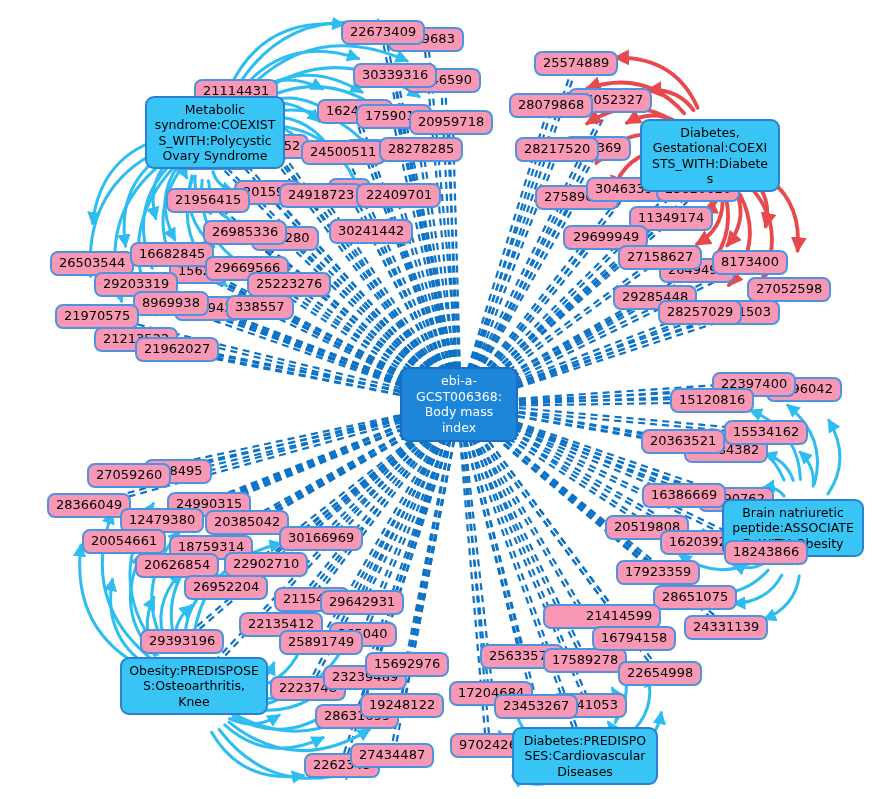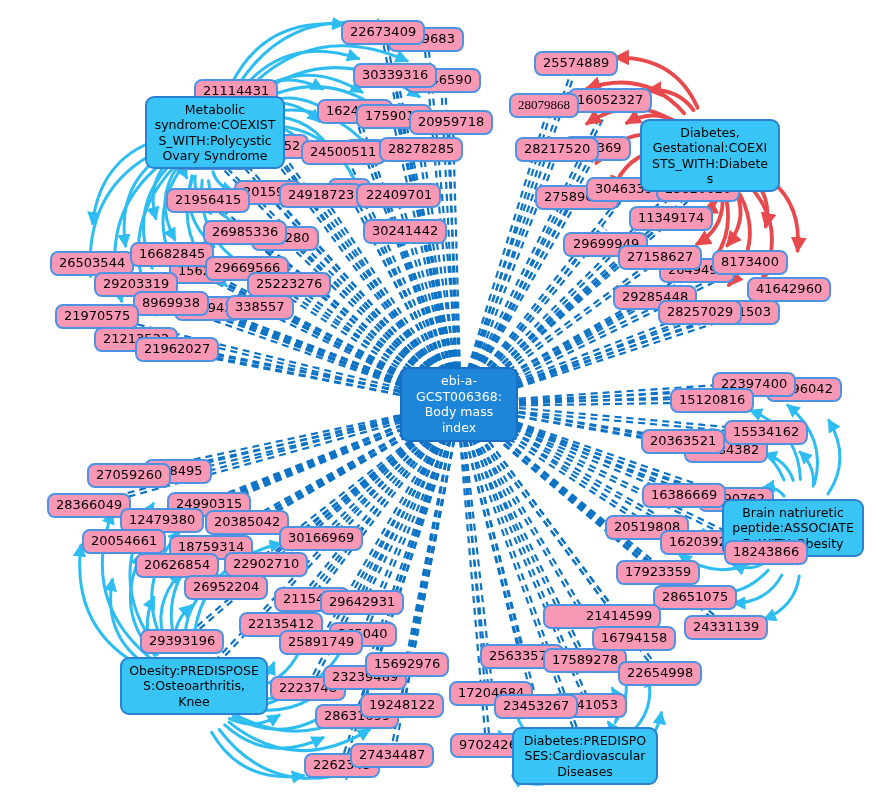--- a/index.html
+++ b/index.html
@@ -363,42 +363,42 @@
       <div class="pnode" style="left: 353px; top: 63px;">30339316</div>
       <div class="pnode" style="left: 194px; top: 79px;">21114431</div>
       <div class="pnode" style="left: 409px; top: 110px;">20959718</div>
       <div class="pnode" style="left: 301px; top: 140px;">24500511</div>
       <div class="pnode" style="left: 379px; top: 137px;">28278285</div>
       <div class="pnode" style="left: 172px; top: 145px;">26387977</div>
       <div class="pnode" style="left: 279px; top: 183px;">24918723</div>
       <div class="pnode" style="left: 356px; top: 183px; padding-left: 8px;">22409701</div>
       <div class="pnode" style="left: 166px; top: 188px;">21956415</div>
       <div class="pnode" style="left: 203px; top: 220px;">26985336</div>
-      <div class="pnode" style="left: 329px; top: 219px; margin-left: 34px;">30241442</div>
+      <div class="pnode" style="left: 329px; top: 219px;">30241442</div>
       <div class="pnode" style="left: 50px; top: 251px;">26503544</div>
       <div class="pnode" style="left: 130px; top: 242px;">16682845</div>
       <div class="pnode" style="left: 205px; top: 256px;">29669566</div>
       <div class="pnode" style="left: 94px; top: 272px;">29203319</div>
       <div class="pnode" style="left: 247px; top: 272px;">25223276</div>
       <div class="pnode" style="left: 133px; top: 291px;">8969938</div>
       <div class="pnode" style="left: 55px; top: 304px;">21970575</div>
       <div class="pnode" style="left: 94px; top: 327px;">21213522</div>
       <div class="pnode" style="left: 135px; top: 337px;">21962027</div>
       <div class="pnode" style="left: 534px; top: 51px;">25574889</div>
       <div class="pnode" style="left: 568px; top: 88px;">16052327</div>
-      <div class="pnode" style="left: 509px; top: 93px; font-family: Liberation Serif, serif;">28079868</div>
+      <div class="pnode" style="left: 509px; top: 93px;">28079868</div>
       <div class="pnode" style="left: 515px; top: 137px;">28217520</div>
       <div class="pnode" style="left: 535px; top: 185px;">27589681</div>
       <div class="pnode" style="left: 586px; top: 177px;">30463394</div>
       <div class="pnode" style="left: 656px; top: 177px;">25820620</div>
       <div class="pnode" style="left: 629px; top: 206px;">11349174</div>
-      <div class="pnode" style="left: 563px; top: 232px; padding-left: 8px;">29699949</div>
+      <div class="pnode" style="left: 563px; top: 225px; padding-left: 8px;">29699949</div>
       <div class="pnode" style="left: 618px; top: 245px;">27158627</div>
       <div class="pnode" style="left: 712px; top: 250px;">8173400</div>
-      <div class="pnode" style="left: 747px; top: 277px;">41642960</div>
+      <div class="pnode" style="left: 747px; top: 277px;">27052598</div>
       <div class="pnode" style="left: 613px; top: 285px;">29285448</div>
       <div class="pnode" style="left: 658px; top: 300px;">28257029</div>
       <div class="pnode" style="left: 712px; top: 372px;">22397400</div>
       <div class="pnode" style="left: 670px; top: 388px;">15120816</div>
       <div class="pnode" style="left: 724px; top: 420px;">15534162</div>
       <div class="pnode" style="left: 641px; top: 429px;">20363521</div>
       <div class="pnode" style="left: 642px; top: 483px;">16386669</div>
       <div class="pnode" style="left: 605px; top: 515px;">20519808</div>
       <div class="pnode" style="left: 660px; top: 530px;">16203929</div>
       <div class="pnode" style="left: 724px; top: 540px; z-index: 5;">18243866</div>

